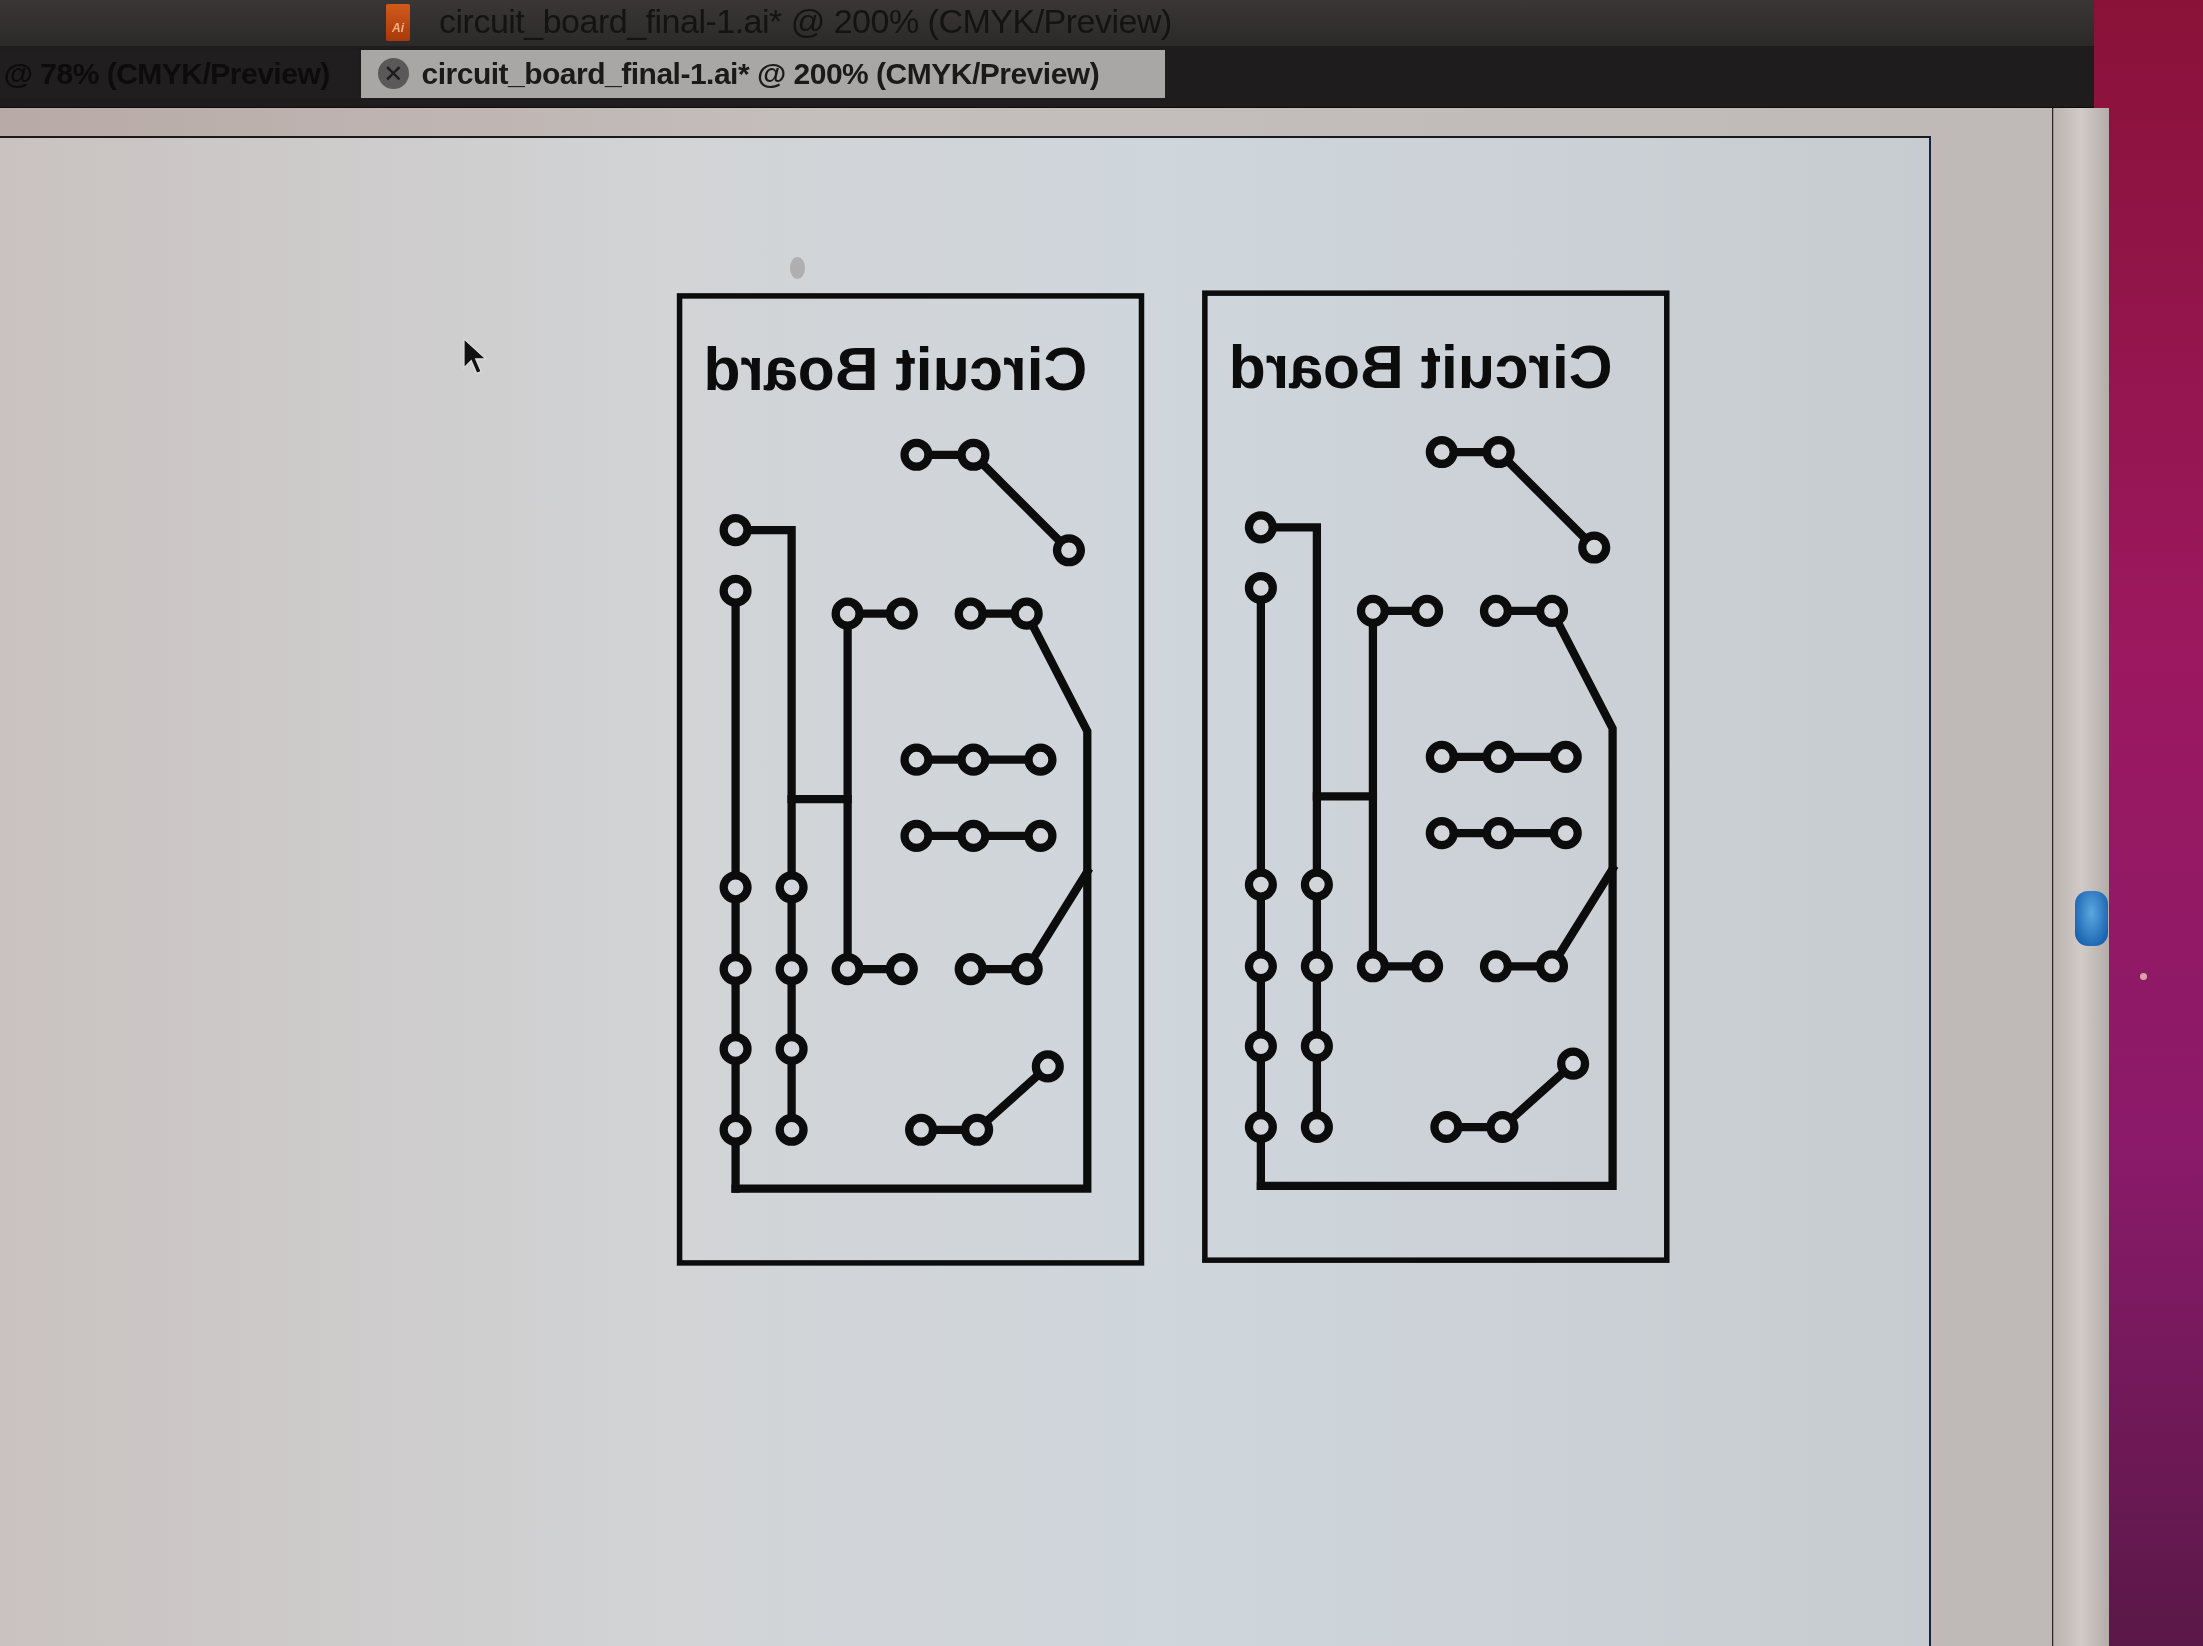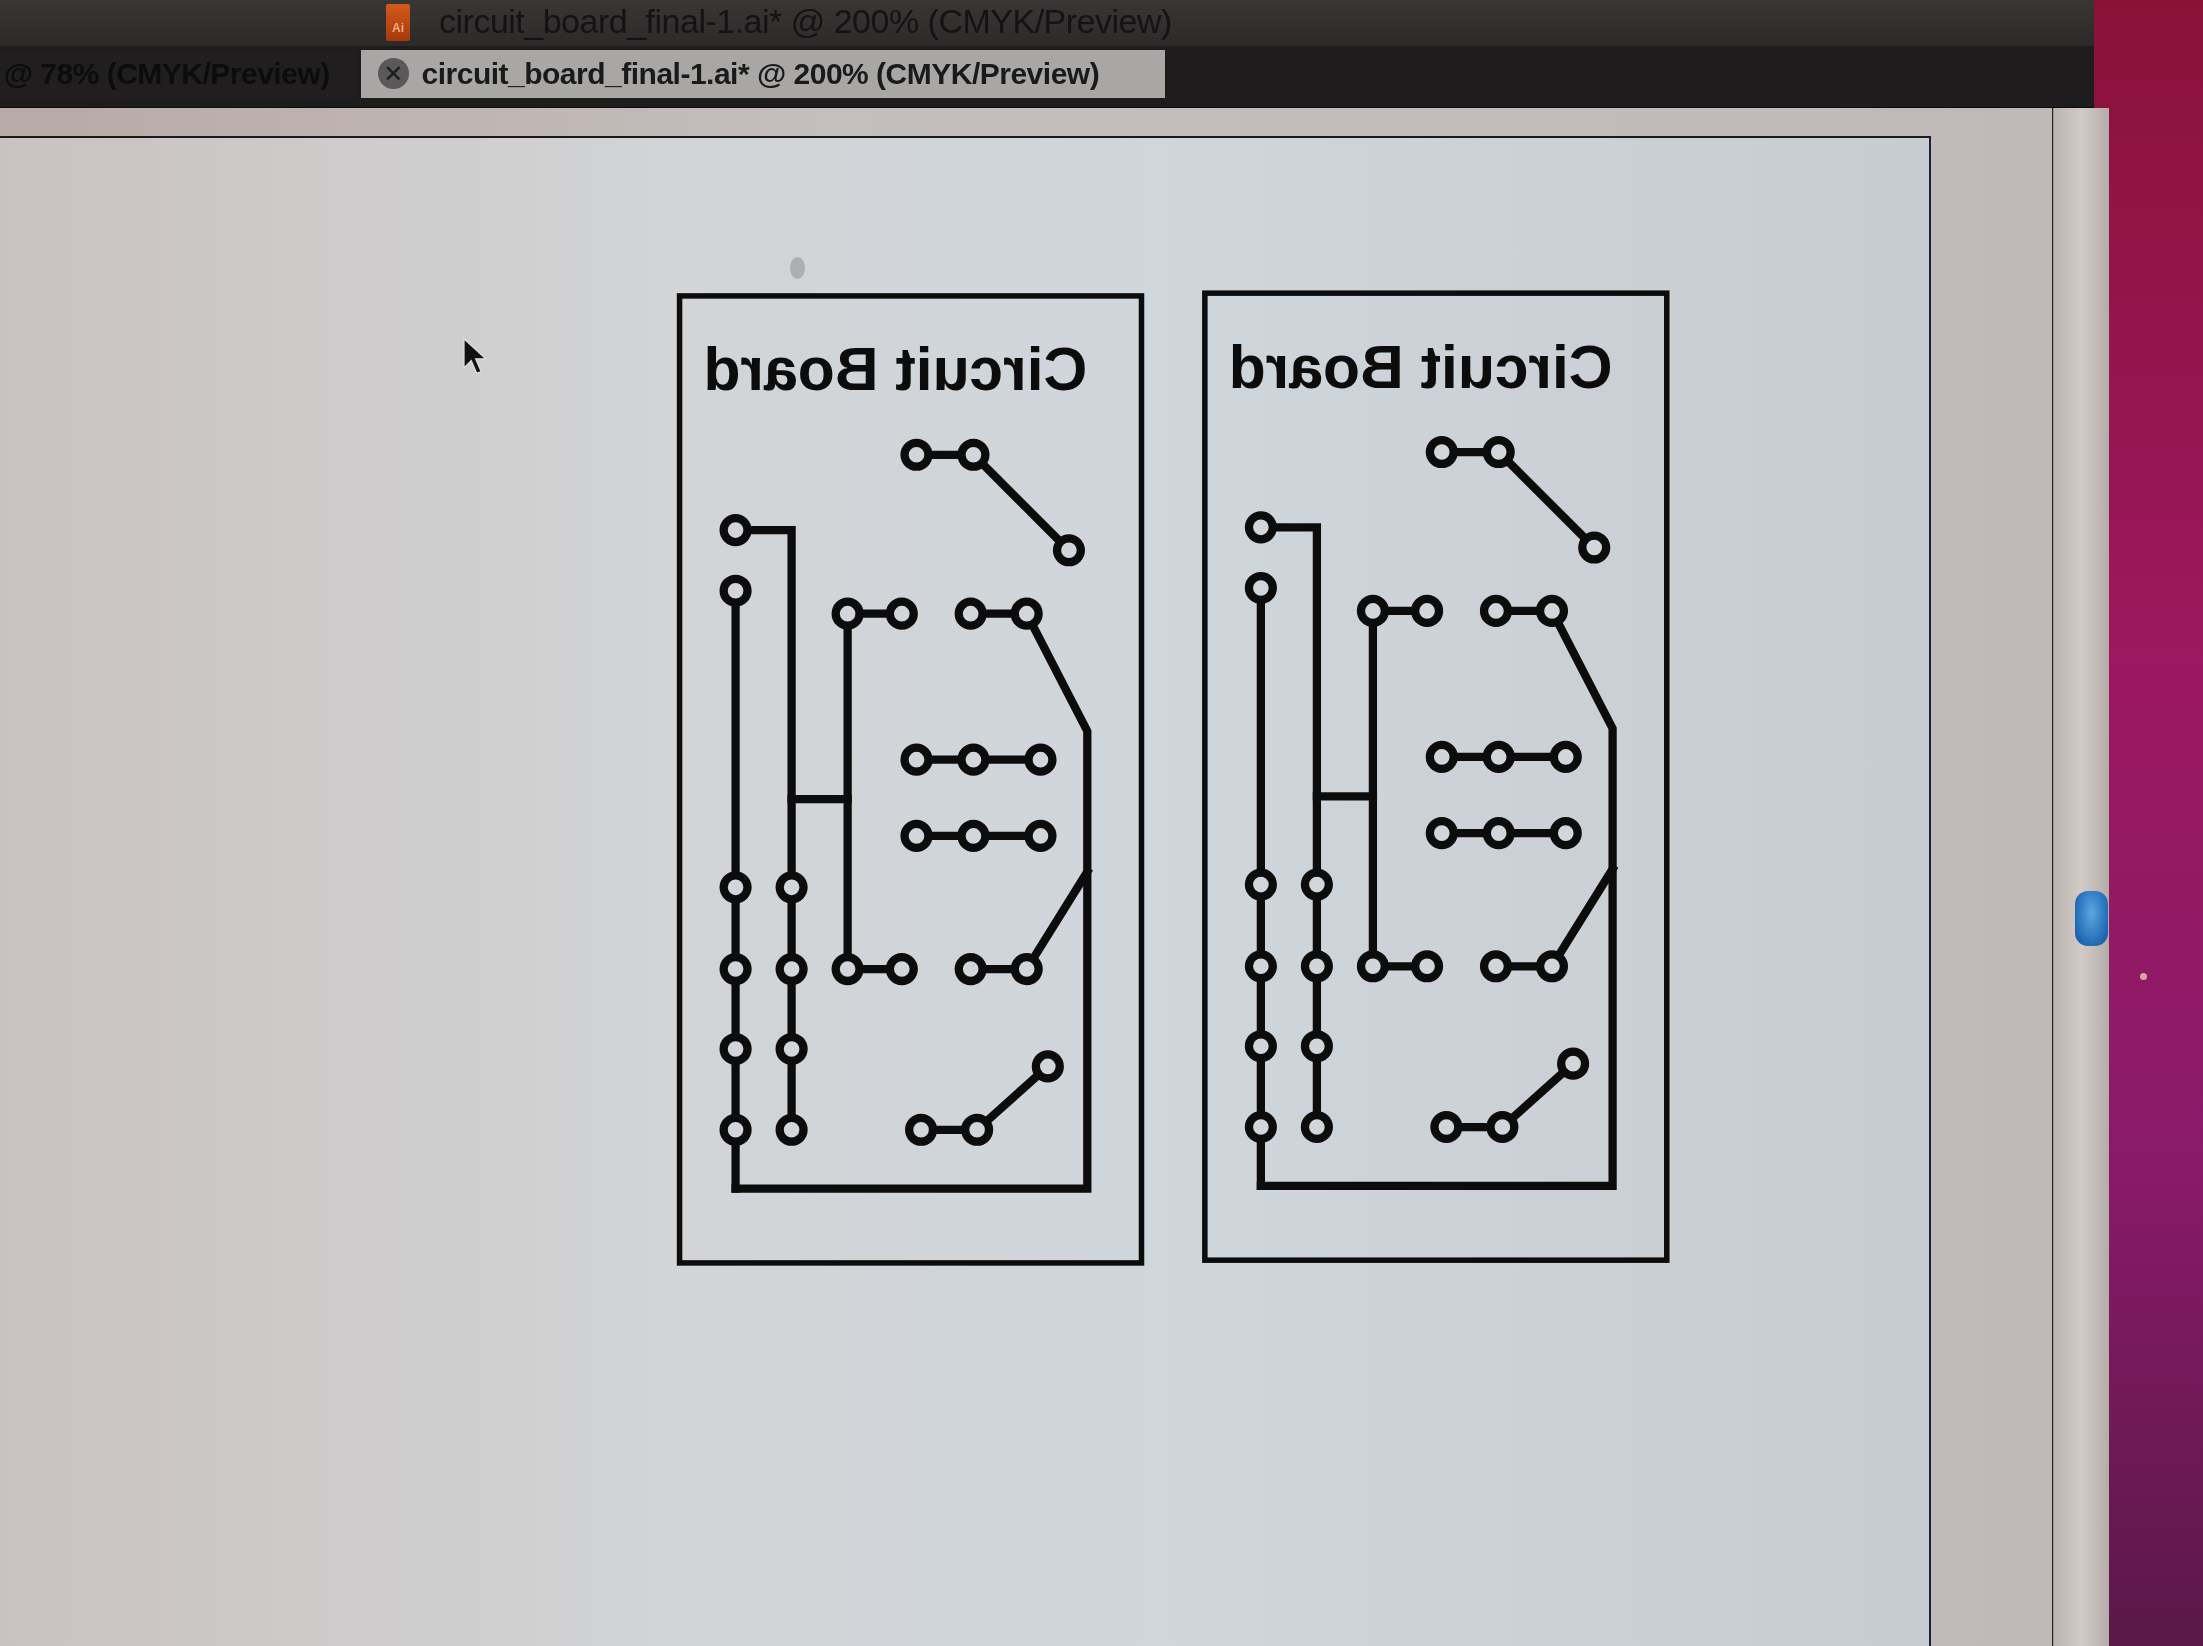--- a/index.html
+++ b/index.html
@@ -13,21 +13,21 @@
     background:linear-gradient(180deg,#8a1238 0%, #9c1860 40%, #8a1a6a 70%, #5a1848 100%);
   }
   .desktop .star { position:absolute; width:7.3px; height:7.3px; border-radius:50%; background:#e8c8b0; opacity:.8; }
   .titlebar {
     position:absolute; left:0; top:0; width:2094px; height:46px;
     background:linear-gradient(180deg,#3a3636,#2c2929);
   }
   .titlebar .ai-icon {
     position:absolute; left:386px; top:3.7px; width:24px; height:37px;
     background:linear-gradient(180deg,#d25a1a,#a8380c); border-radius:1.8px;
-    color:#f0b080; font-size:12px; font-weight:bold; text-align:center; line-height:48px;
+    color:#f0b080; font-size:12px; font-weight:bold; text-align:center; line-height:48px;font-style:italic;
   }
   .titlebar .title {
     position:absolute; left:439px; top:1.8px; font-size:34px; color:#141212; white-space:nowrap;
     letter-spacing:-0.5px;
   }
   .tabbar {
     position:absolute; left:0; top:46px; width:2094px; height:61px;
     background:#1e1c1c; border-bottom:2.8px solid #0c0c0c;
   }
   .tab {

